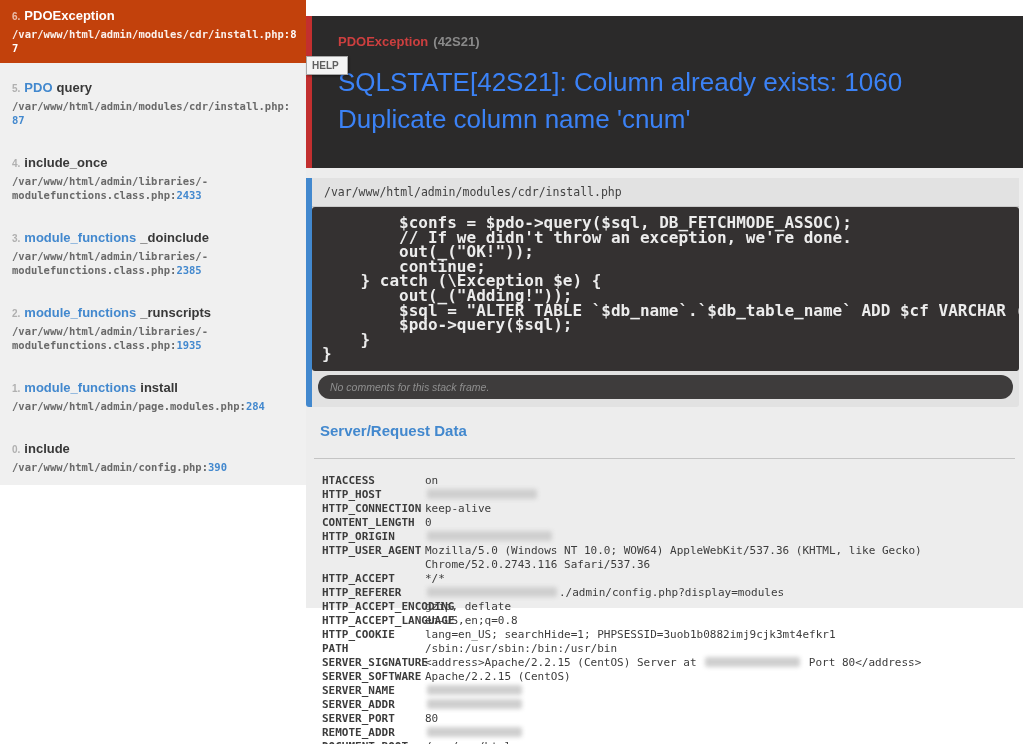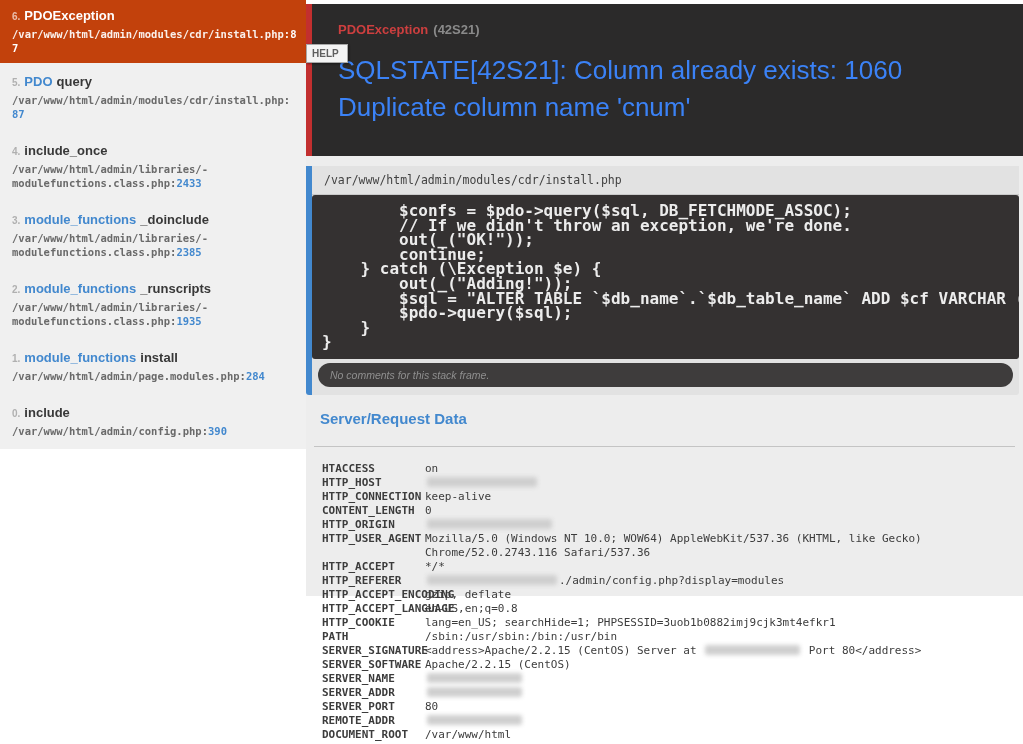--- a/index.html
+++ b/index.html
@@ -3,37 +3,37 @@
 <meta charset="utf-8">
 <style>
   * { margin:0; padding:0; box-sizing:border-box; }
   html,body { width:1023px; height:744px; overflow:hidden; background:#fff;
               font-family:"Liberation Sans", sans-serif; }
   .app { position:relative; width:1023px; height:744px; }
 
   
   .sidebar { position:absolute; left:0; top:0; width:306px; height:744px; background:#fff; }
   .frames-list { background:#f0f0f0; }
-  .frame { padding:11px 10px 11px 12px; cursor:pointer; }
+  .frame { padding:17px 10px 11px 12px; cursor:pointer; }
   .frame .f-head { font-size:13px; font-weight:bold; line-height:16px; color:#383838; }
   .frame .f-num { font-size:10px; font-weight:bold; color:#b0b0b0; margin-right:4px; }
   .frame .f-class { color:#4288CE; }
   .frame .f-method { color:#383838; margin-left:4px; }
   .frame .f-path { font-family:"DejaVu Sans Mono", monospace; font-size:10.5px;
                    line-height:14px; color:#6a6a6a; margin-top:2px; word-wrap:break-word;
                    padding-right:4px;font-weight:bold; }
   .frame .f-line { color:#4288CE; }
   .frame.active { background:#c2410c; padding:8px 0 8px 12px; }
   .frame.active .f-head, .frame.active .f-class, .frame.active .f-method { color:#fff; }
   .frame.active .f-num { color:rgba(255,255,255,.65); }
   .frame.active .f-path { color:rgba(255,255,255,.92); }
   .frame.active .f-line { color:#fff; }
 
   
-  .details { position:absolute; left:306px; top:4px; width:717px; height:592px; background:#ededed; }
+  .details { position:absolute; left:306px; top:16px; width:717px; height:592px; background:#ededed; }
 
   .exc-header { position:relative; height:152px; background:#2b2a2a;
                 border-left:6px solid #C22F2F; padding:18px 24px 0 26px; }
   .exc-title { font-size:13px; font-weight:bold; }
   .exc-name { color:#CD3F3F; }
   .exc-code { color:#8a8a8a; margin-left:5px; }
   .help-tab { position:absolute; top:40px; left:-6px; background:#f4f4f4;
               border:1px solid #a8a8a8; color:#5f5f5f; font-size:10px; font-weight:bold;
               padding:3px 8px 3px 5px; box-shadow:1px 1px 2px rgba(0,0,0,.4); cursor:pointer; }
   .exc-message { margin-top:15px; max-width:620px; font-size:26px; line-height:37px;

